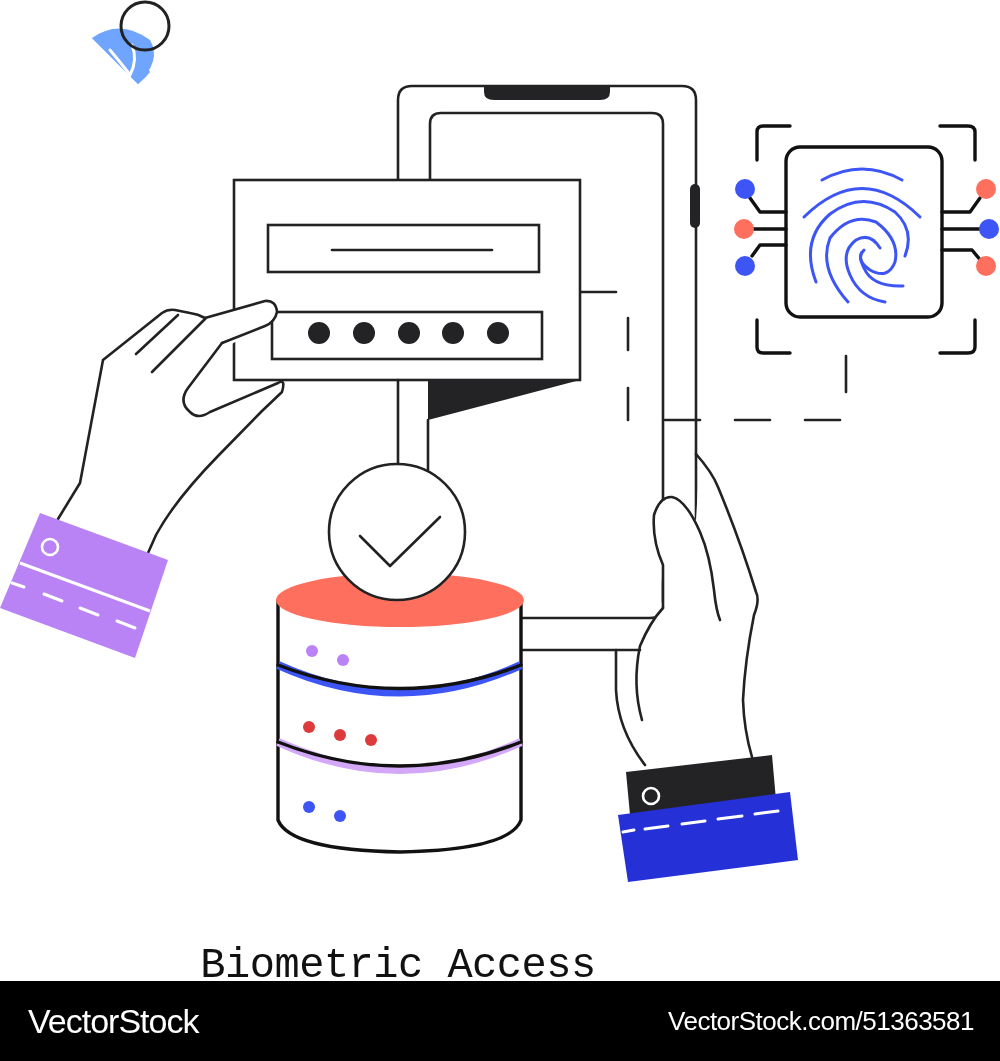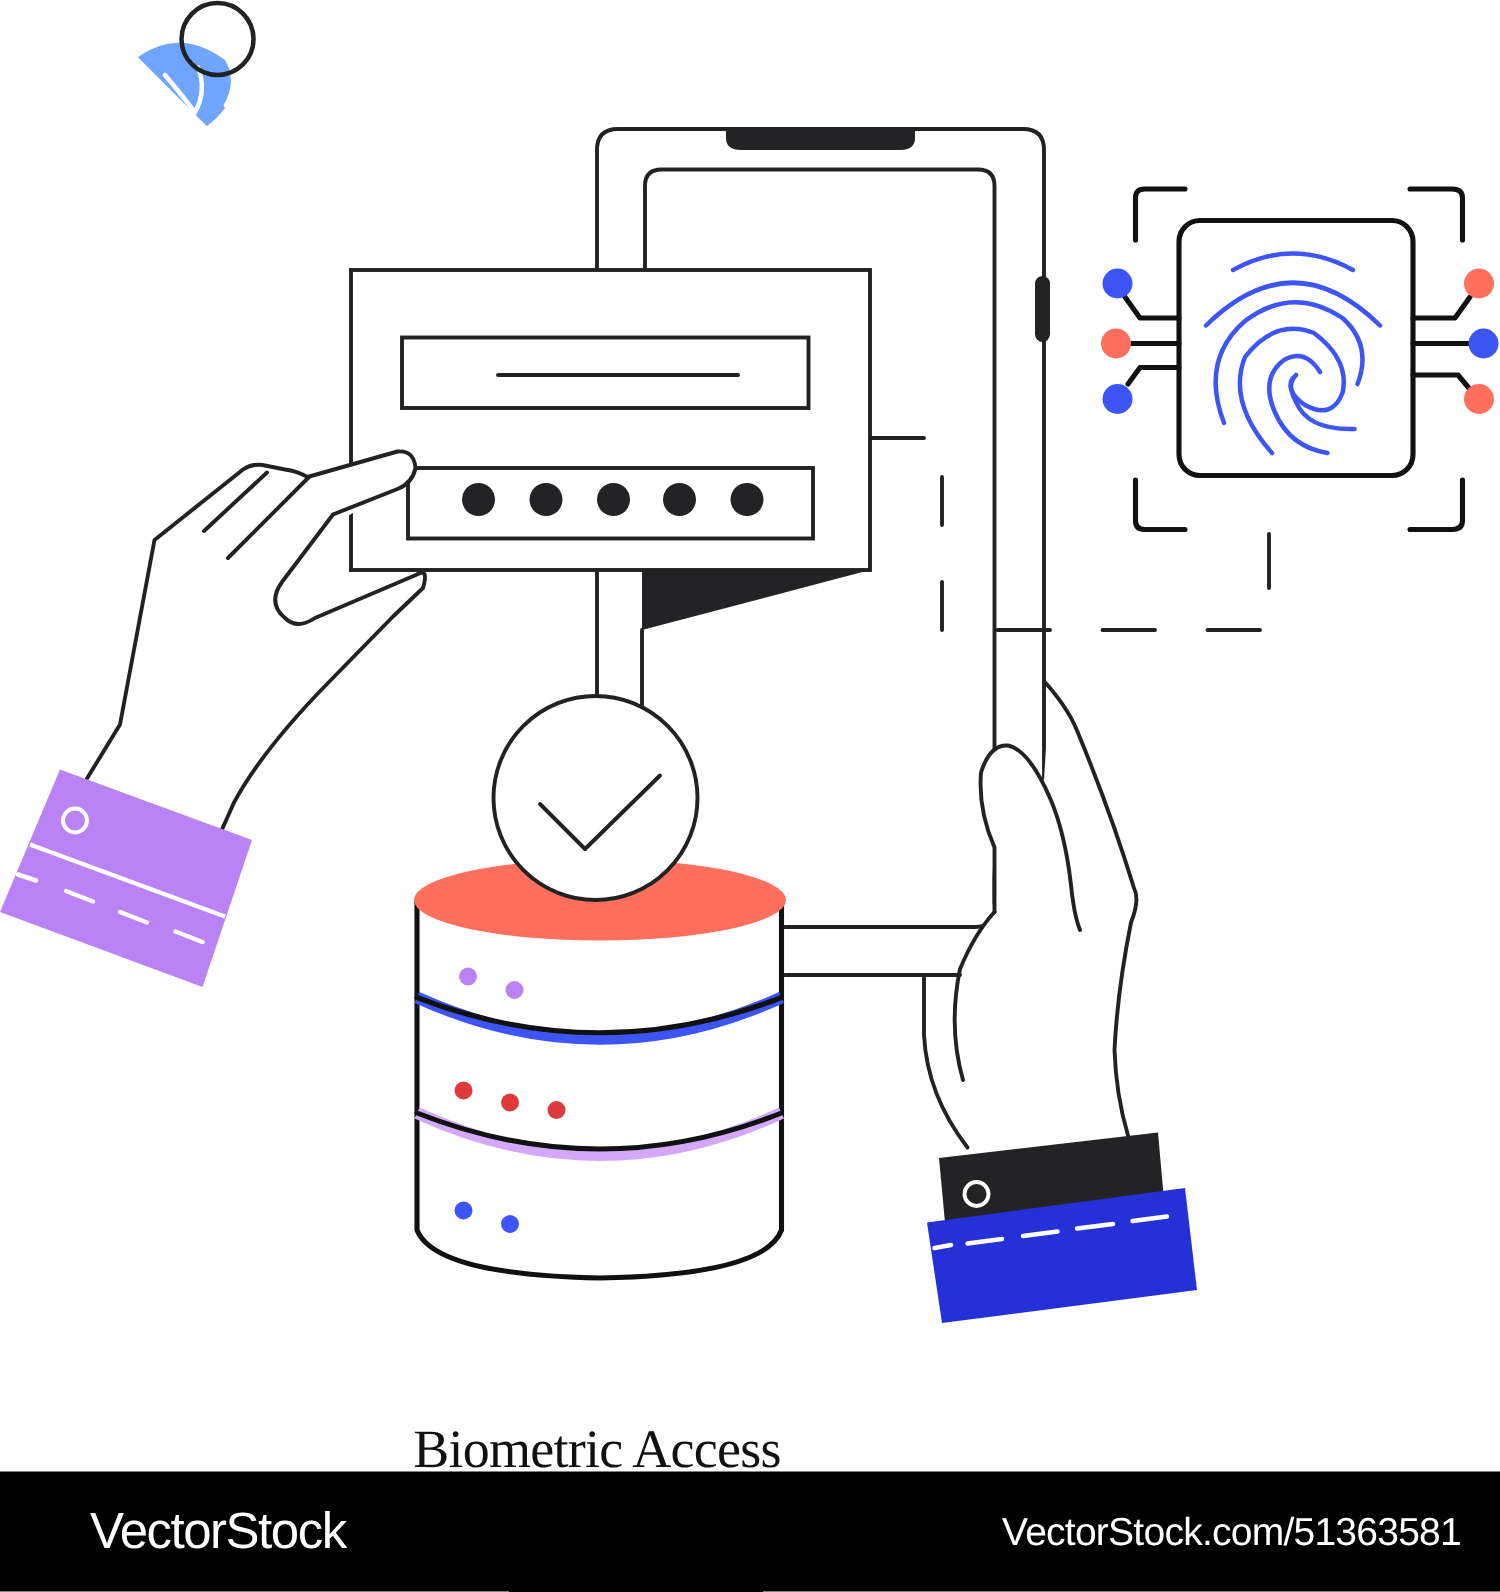--- a/index.html
+++ b/index.html
@@ -1,28 +1,28 @@
 <!DOCTYPE html>
 <html><head>
   <meta charset="utf-8">
   <style>
     html, body { margin: 0; padding: 0; background: #ffffff; }
     body { width: 1000px; height: 1061px; position: relative; overflow: hidden; font-family: "Liberation Sans", sans-serif; }
     #art { position: absolute; left: 0; top: 0; width: 1000px; height: 985px; }
     .caption {
       position: absolute; left: 0; top: 936px; width: 796px; text-align: center;
-      font-family: Liberation Serif, serif; font-size: 36px; color: #111111;
+      font-family: Liberation Mono, monospace; font-size: 42px; color: #111111;
       letter-spacing: -0.5px; line-height: 60px; height: 44px; overflow: hidden;
     }
     .footer {
       position: absolute; left: 0; top: 981px; width: 1000px; height: 80px; background: #000000;
       display: flex; align-items: center; justify-content: space-between; box-sizing: border-box;
       padding: 0 26px 0 28px;
     }
-    .footer .brand { color: #ffffff; font-family: "Liberation Sans", sans-serif; font-size: 34px; letter-spacing: -1px; margin-left: 32px; }
+    .footer .brand { color: #ffffff; font-family: "Liberation Sans", sans-serif; font-size: 34px; letter-spacing: -1px; }
     .footer .url { color: #ffffff; font-family: "Liberation Sans", sans-serif; font-size: 26px; letter-spacing: -0.5px; }
     .ln { fill: none; stroke: #222222; stroke-width: 2.6; stroke-linecap: round; stroke-linejoin: round; }
     .lnb { fill: none; stroke: #111111; stroke-width: 3.4; stroke-linecap: round; stroke-linejoin: round; }
   </style>
 </head>
 <body>
 
 <svg id="art" viewBox="0 0 1000 985" xmlns="http://www.w3.org/2000/svg">
 
   <g>

